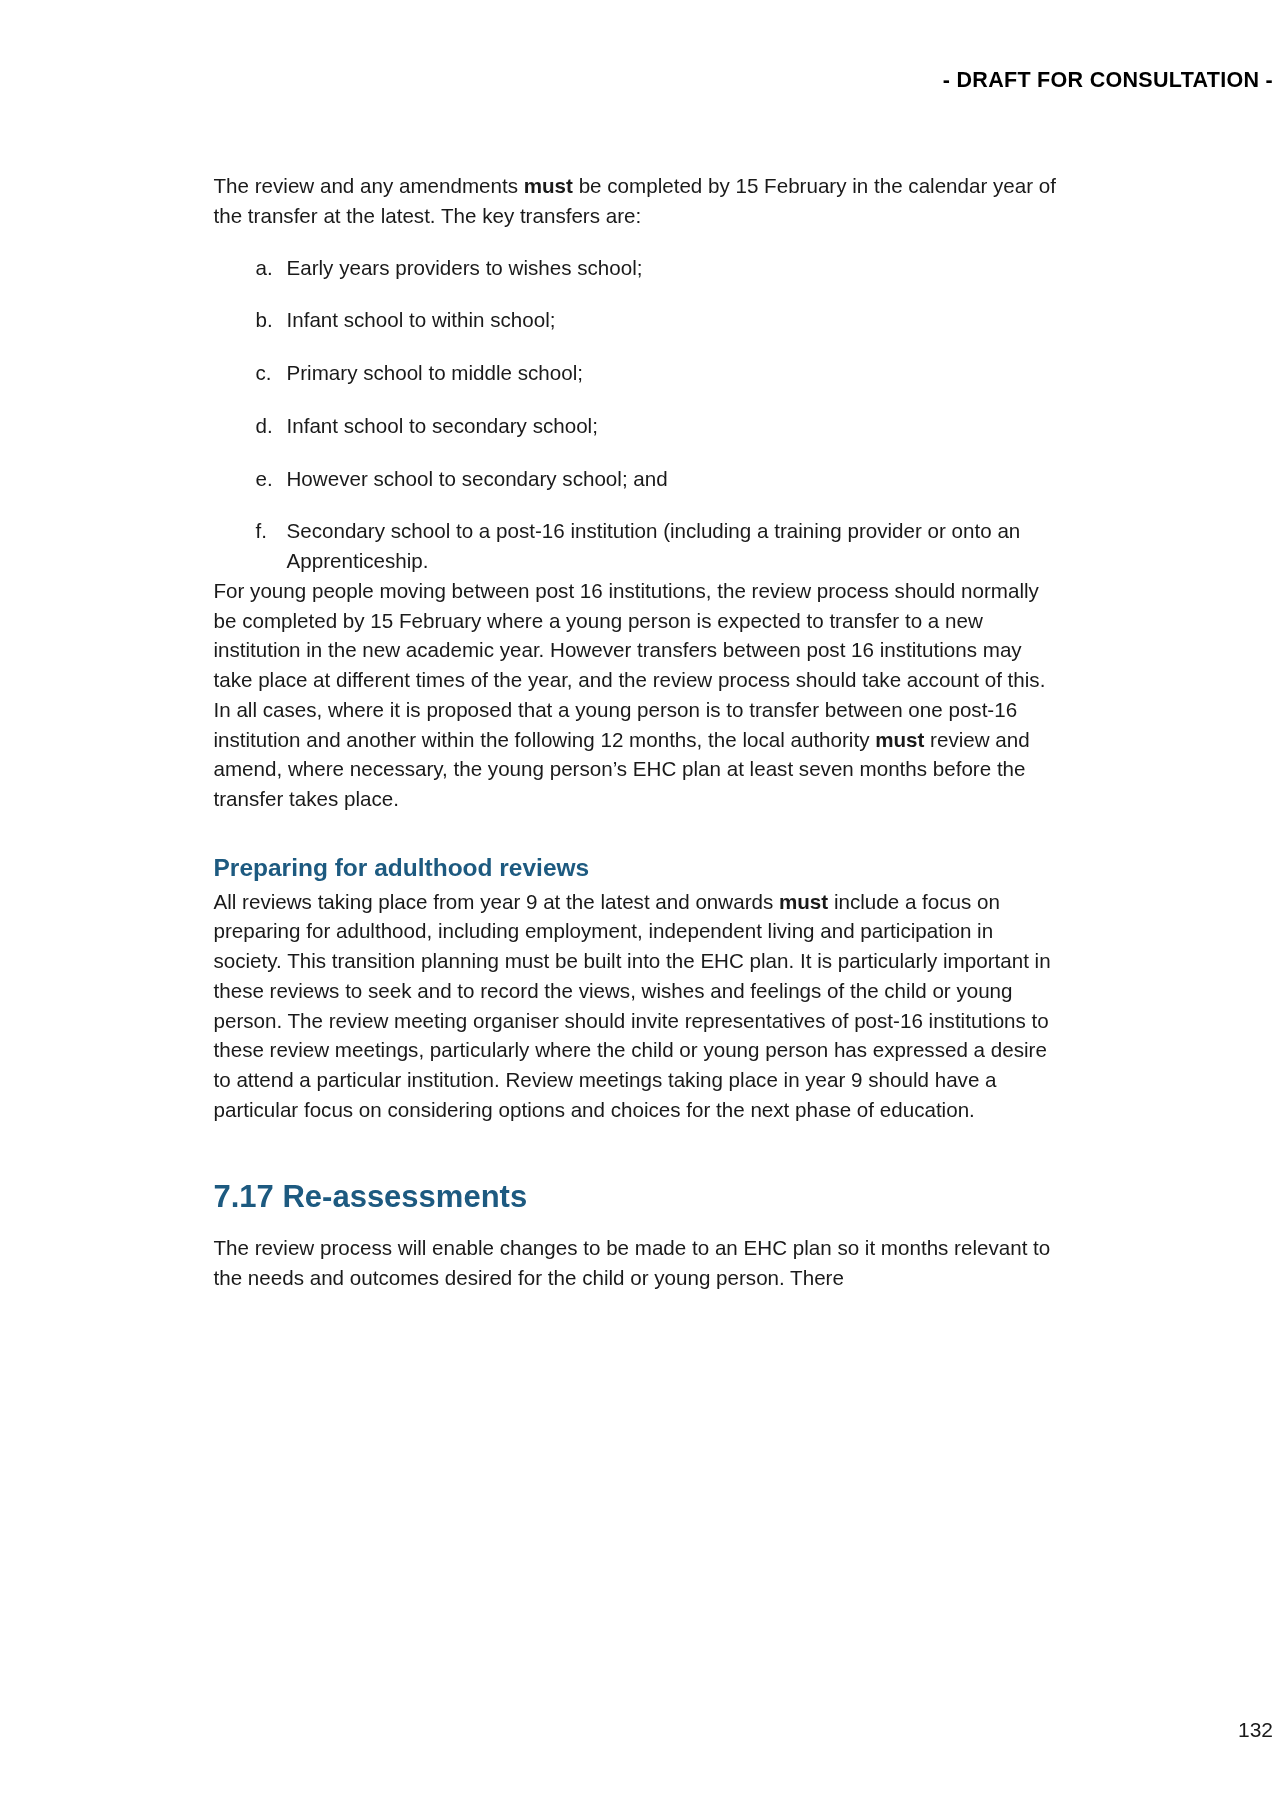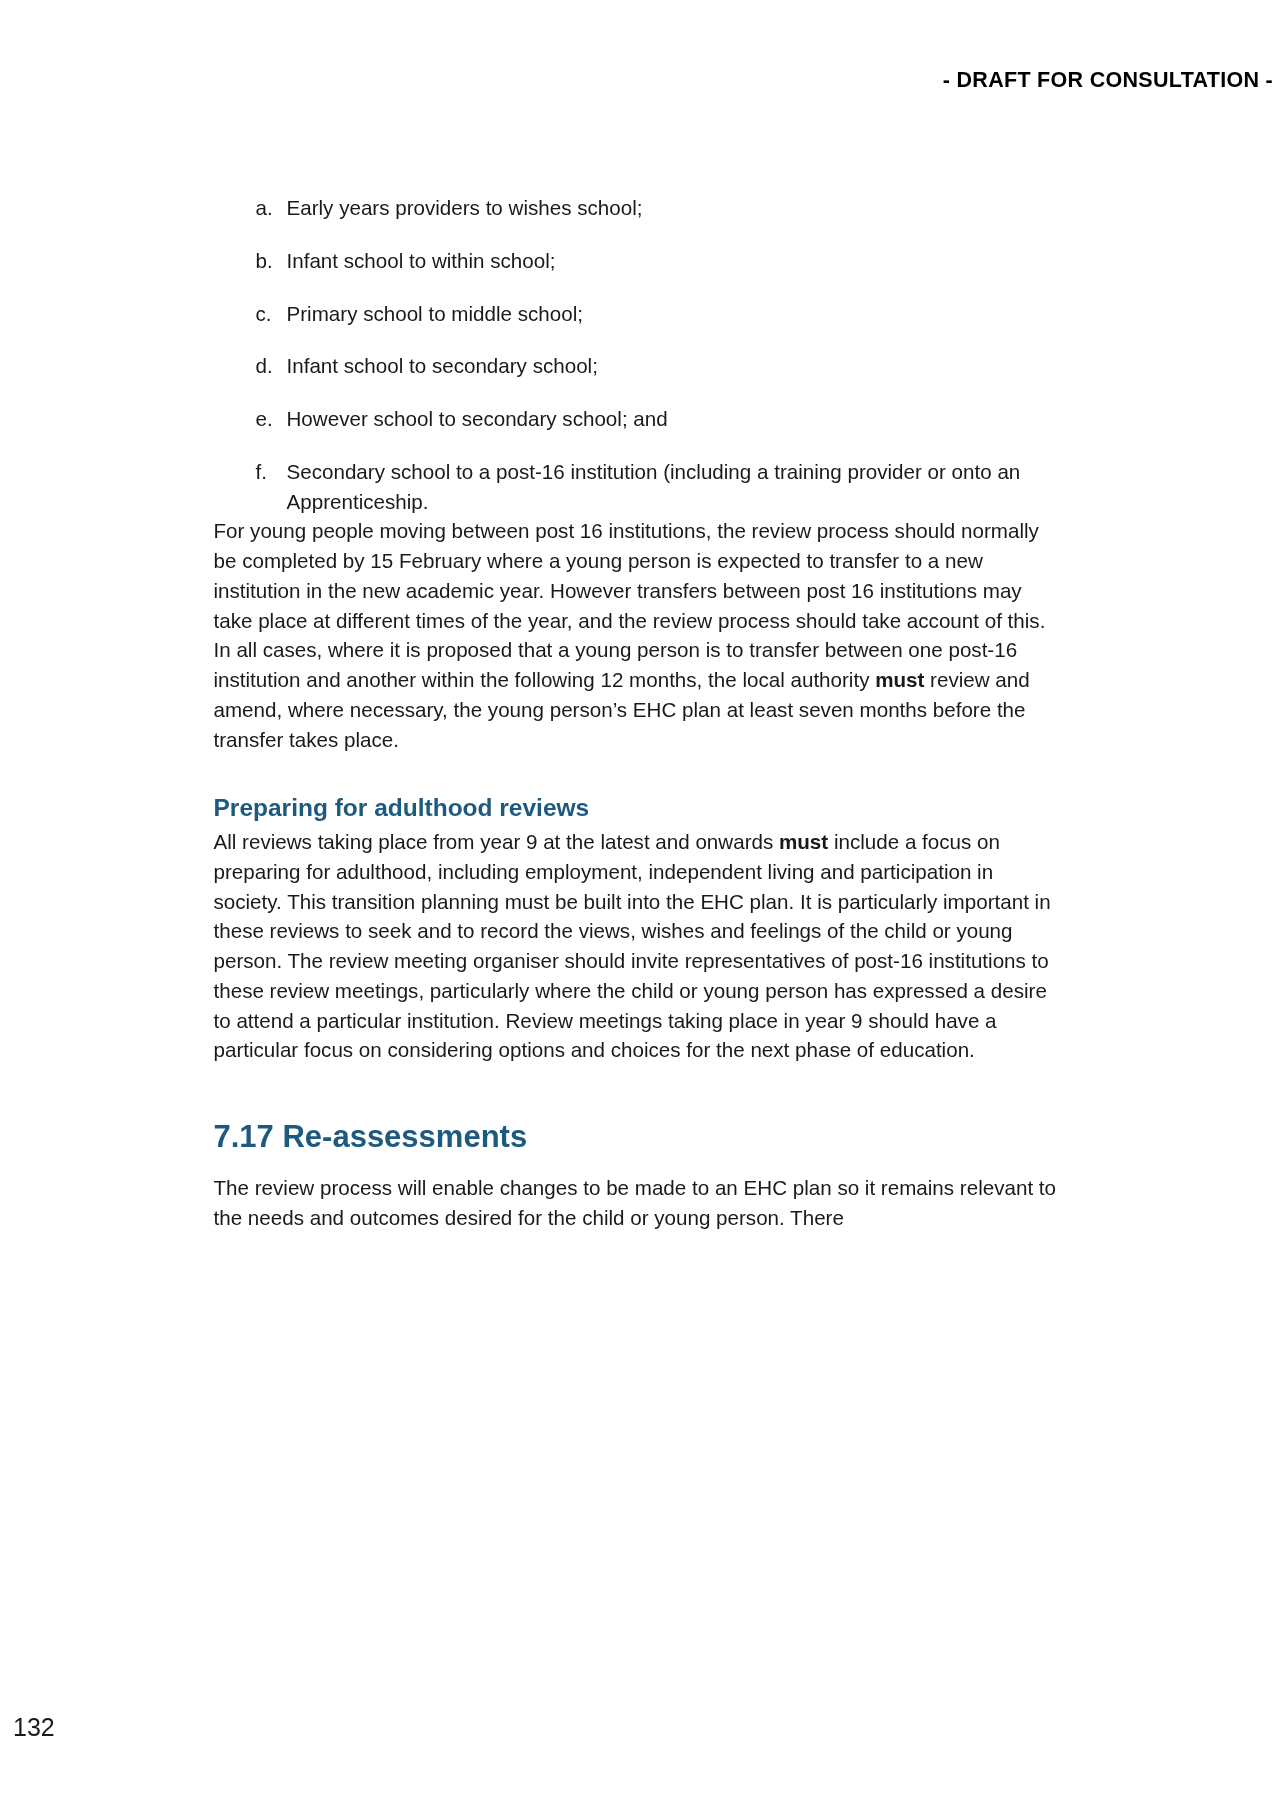--- a/index.html
+++ b/index.html
@@ -73,57 +73,58 @@
   h1.chapter-heading {
     font-size: 31px;
     font-weight: bold;
     color: #1d5a80;
     margin: 52px 0 16px 0;
     line-height: 1.3;
   }
   .gap-before-list-para { margin-top: 21px; }
   .page-number {
     position: absolute;
-    left: 13px;
+    left: 0;
     right: 0;
     bottom: 58px;
-    text-align: left;
-    font-size: 25px;
+    text-align: right;
+    font-size: 21px;
     color: #1a1a1a;
   }
   b { font-weight: bold; }
 </style>
 </head>
 <body>
 
 <div class="page">
 
   <div class="page-header">
     <span>- DRAFT FOR CONSULTATION -</span>
   </div>
 
   <div class="content">
 
+    <p class="body-text"><span>The review and any amendments </span><b>must</b><span> be completed by 15 February in the calendar year of the transfer at the latest. The key transfers are:</span></p>
 
     <ol class="alpha-list">
       <li><span class="marker">a.</span><span>Early years providers to wishes school;</span></li>
       <li><span class="marker">b.</span><span>Infant school to within school;</span></li>
       <li><span class="marker">c.</span><span>Primary school to middle school;</span></li>
       <li><span class="marker">d.</span><span>Infant school to secondary school;</span></li>
       <li><span class="marker">e.</span><span>However school to secondary school; and</span></li>
       <li><span class="marker">f.</span><span>Secondary school to a post-16 institution (including a training provider or onto an Apprenticeship.</span></li>
     </ol>
 
     <p class="body-text gap-before-list-para"><span>For young people moving between post 16 institutions, the review process should normally be completed by 15 February where a young person is expected to transfer to a new institution in the new academic year. However transfers between post 16 institutions may take place at different times of the year, and the review process should take account of this. In all cases, where it is proposed that a young person is to transfer between one post-16 institution and another within the following 12 months, the local authority </span><b>must</b><span> review and amend, where necessary, the young person’s EHC plan at least seven months before the transfer takes place.</span></p>
 
     <h2 class="section-heading">Preparing for adulthood reviews</h2>
 
     <p class="body-text"><span>All reviews taking place from year 9 at the latest and onwards </span><b>must</b><span> include a focus on preparing for adulthood, including employment, independent living and participation in society. This transition planning must be built into the EHC plan. It is particularly important in these reviews to seek and to record the views, wishes and feelings of the child or young person. The review meeting organiser should invite representatives of post-16 institutions to these review meetings, particularly where the child or young person has expressed a desire to attend a particular institution. Review meetings taking place in year 9 should have a particular focus on considering options and choices for the next phase of education.</span></p>
 
     <h1 class="chapter-heading">7.17 Re-assessments</h1>
 
-    <p class="body-text">The review process will enable changes to be made to an EHC plan so it remains relevant to the needs and outcomes desired for the child or young person. There</p>
+    <p class="body-text">The review process will enable changes to be made to an EHC plan so it months relevant to the needs and outcomes desired for the child or young person. There</p>
 
   </div>
 
   <div class="page-number">132</div>
 
 </div>
 
 </body></html>

